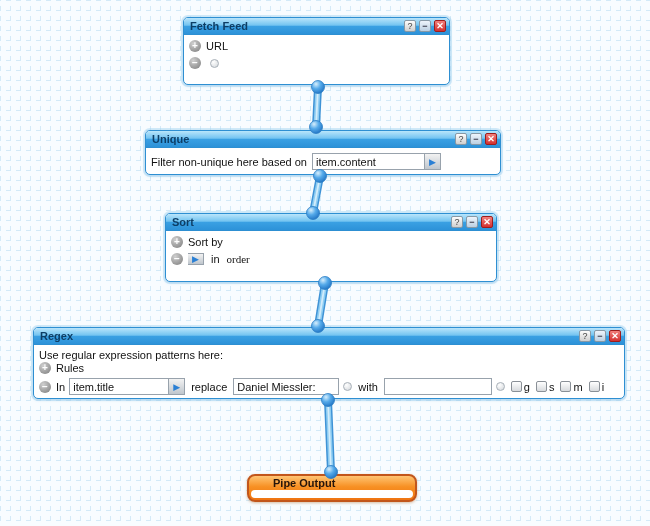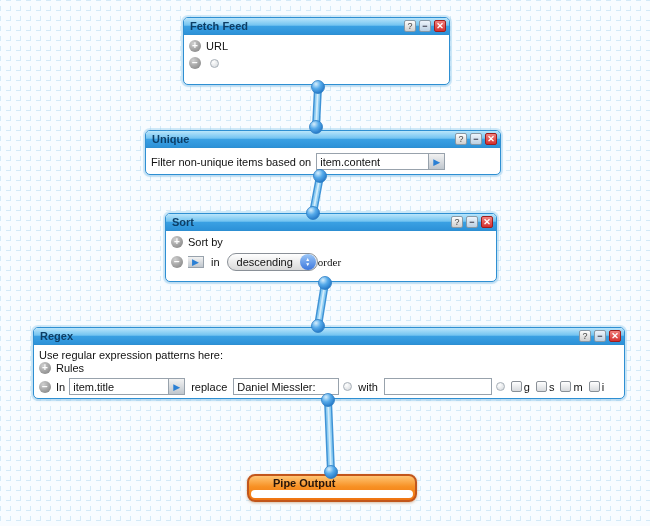--- a/index.html
+++ b/index.html
@@ -132,21 +132,21 @@
 
   <div class="module" id="mod-unique">
     <div class="module-header">
       <span class="module-title">Unique</span>
       <span class="hbtn hbtn-help">?</span>
       <span class="hbtn hbtn-collapse">−</span>
       <span class="hbtn hbtn-close">✕</span>
     </div>
     <div class="module-body">
       <div class="row" style="margin-top:2px;">
-        <span style="margin-right:5px;">Filter non-unique items based on</span>
+        <span style="margin-right:5px;">Filter non-unique here based on</span>
         <span class="field-wrap">
           <input class="tfield" style="width: 113px;" value="item.content">
           <span class="arrow-btn">▶</span>
         </span>
       </div>
     </div>
   </div>
 
   <div class="module" id="mod-sort">
     <div class="module-header">
@@ -159,27 +159,20 @@
       <div class="row" style="margin-top:2px;">
         <span class="circle-btn">+</span>
         <span>Sort by</span>
       </div>
       <div class="row" style="margin-top:5px;">
         <span class="circle-btn">−</span>
         <span class="field-wrap">
           <span class="arrow-btn">▶</span>
         </span>
         <span style="margin:0 7px;">in</span>
-        <span class="mac-select">
-          <span class="sel-text">descending</span>
-          <span class="mac-cap">
-            <span>▲</span>
-              <span>▼</span>
-          </span>
-        </span>
         <span style="margin-left:0;font-family:Liberation Serif, serif;">order</span>
       </div>
     </div>
   </div>
 
   <div class="module" id="mod-regex">
     <div class="module-header">
       <span class="module-title">Regex</span>
       <span class="hbtn hbtn-help">?</span>
       <span class="hbtn hbtn-collapse">−</span>

